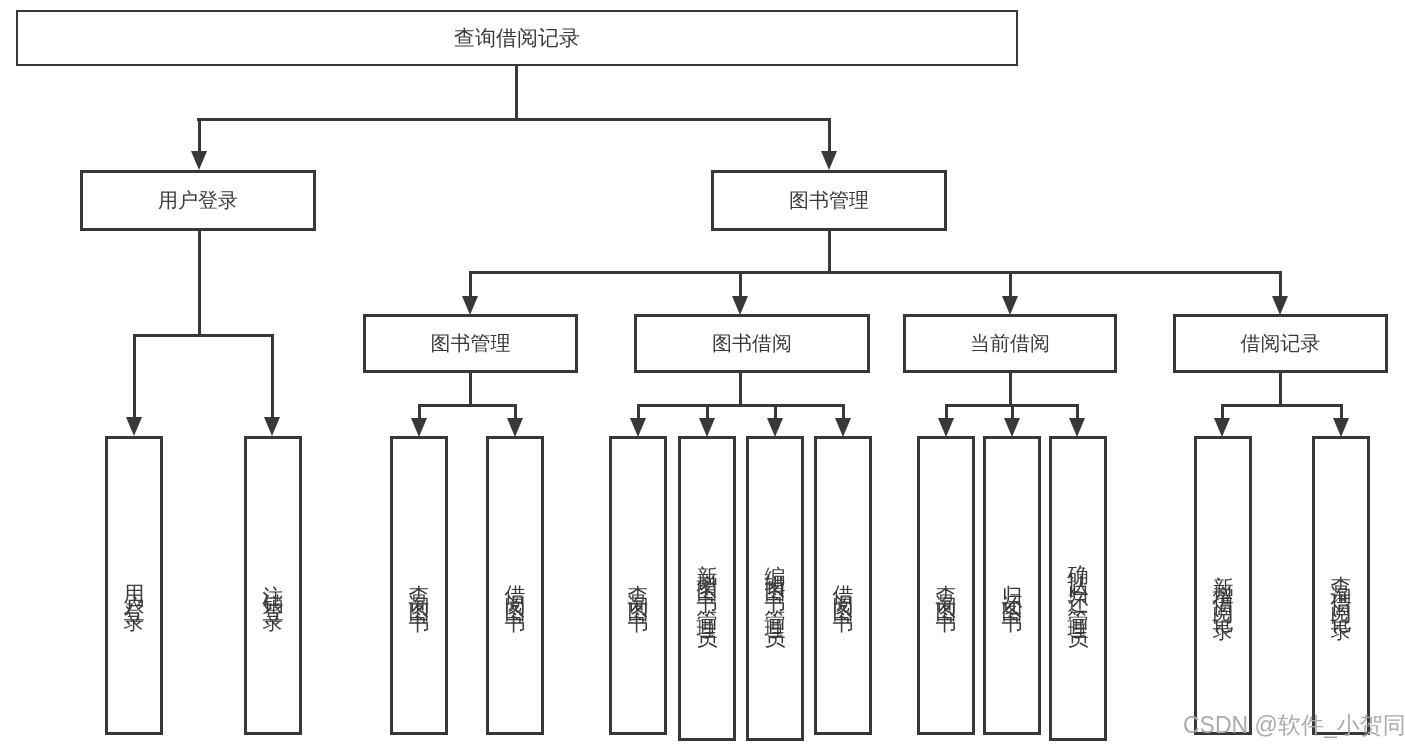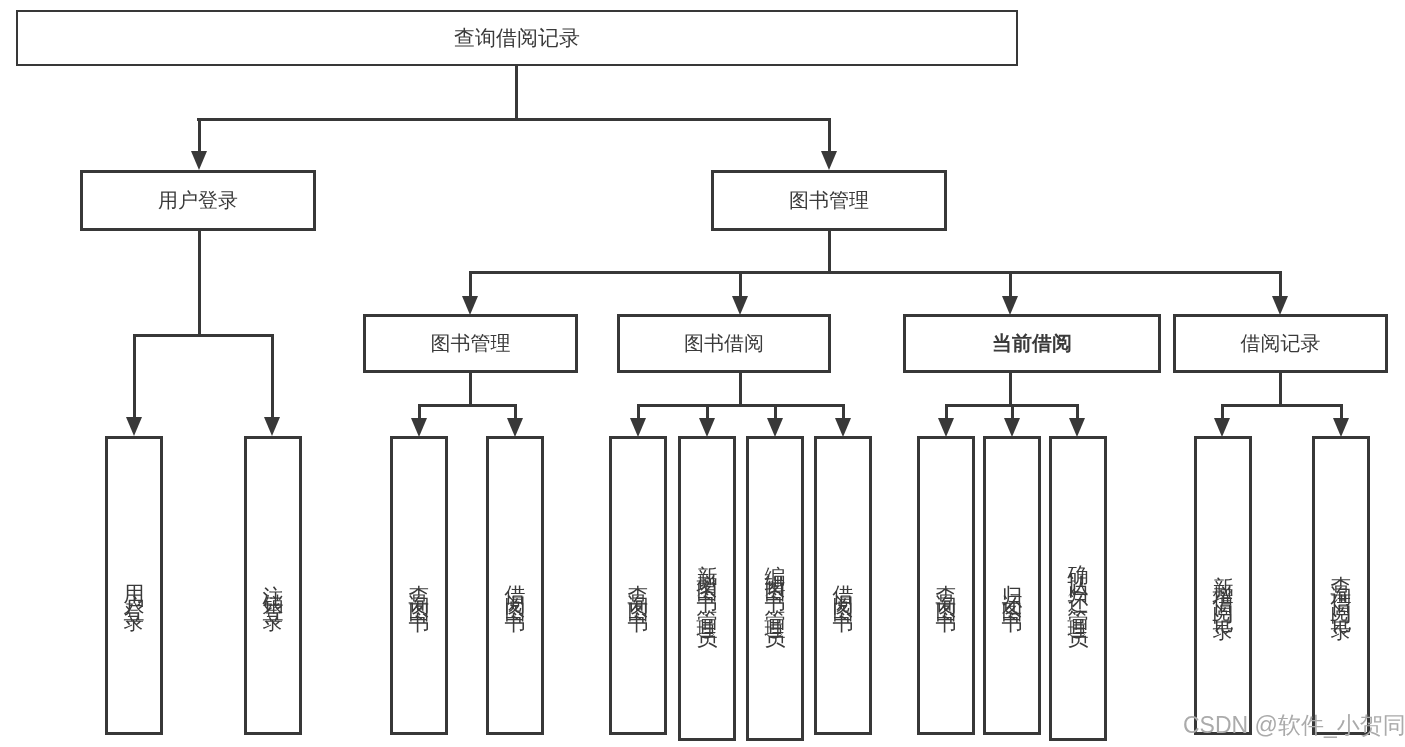--- a/index.html
+++ b/index.html
@@ -26,22 +26,22 @@
     display:flex;align-items:center;justify-content:center;
     font-size:20px;
     color:var(--text);
     z-index:2;
   }
   .node-root{left:16px;top:10px;width:1002px;height:56px;border-width:2px;font-size:21px;}
   .node-user-login{left:80px;top:170px;width:236px;height:61px;}
   .node-book-mgmt{left:711px;top:170px;width:236px;height:61px;}
   .node-l3{top:314px;height:59px;}
   .node-new-book{left:363px;width:215px;}
-  .node-book-borrow{left:617px;width:214px;}
-  .node-current-borrow{left:903px;width:258px;font-weight:bold;}
+  .node-book-borrow{left:634px;width:236px;}
+  .node-current-borrow{left:903px;width:214px;}
   .node-borrow-records{left:1173px;width:215px;}
   
   .leaf{
     position:absolute;
     top:436px;height:299px;width:58px;
     background:var(--box-bg);
     border:3px solid var(--line);
     display:flex;align-items:center;justify-content:center;
     z-index:2;
   }

